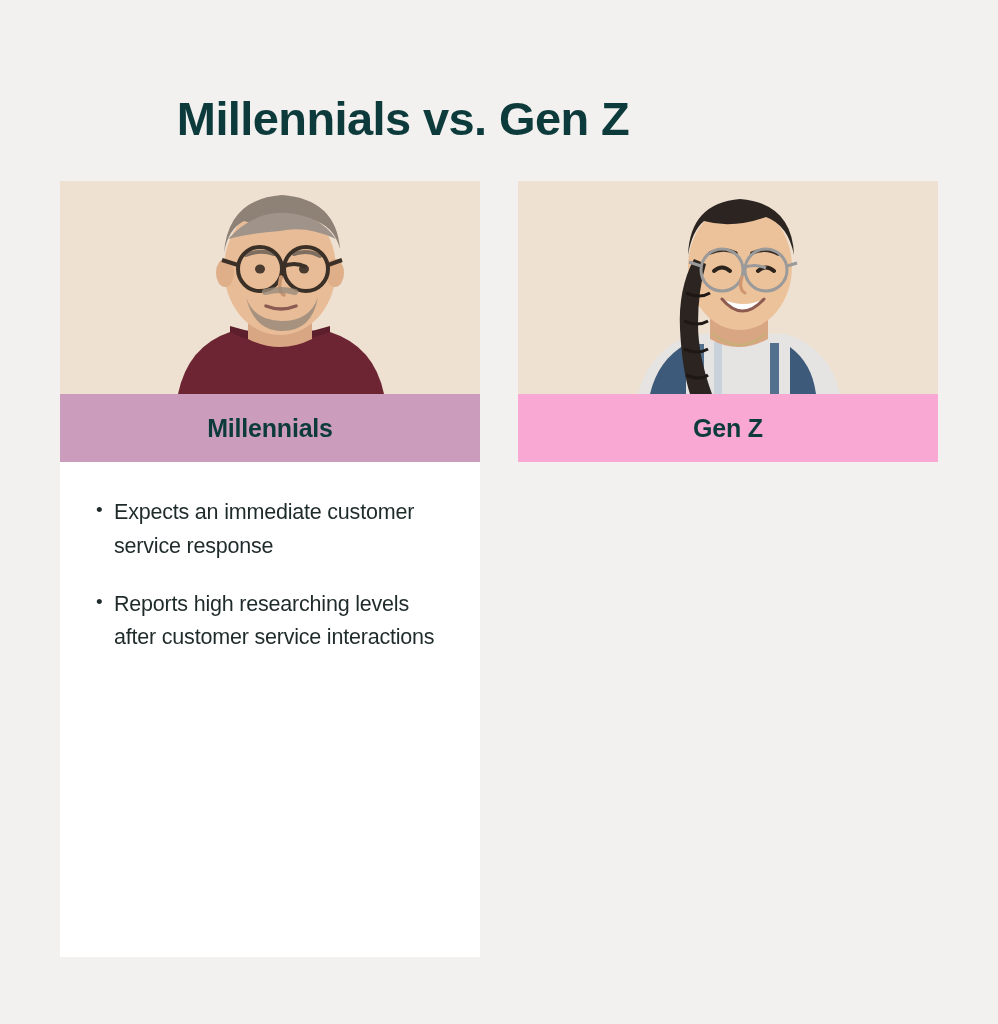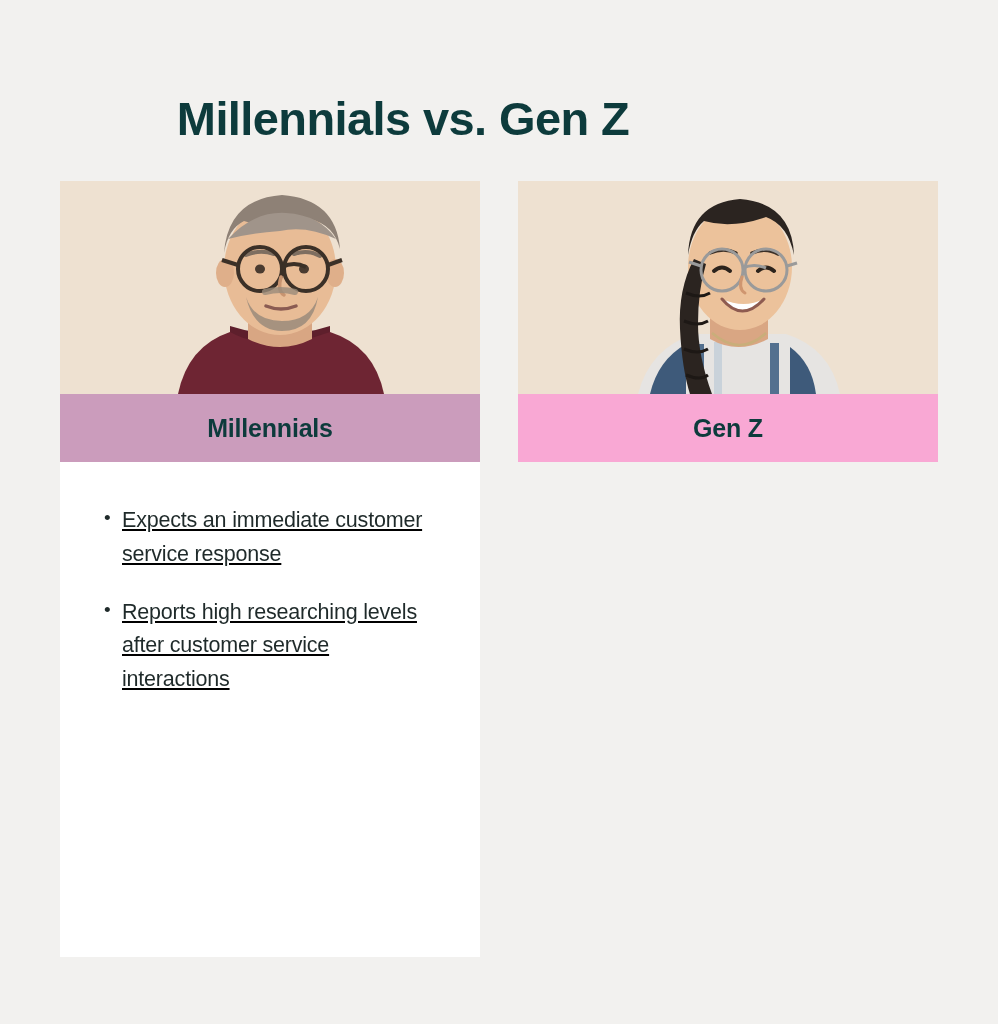--- a/index.html
+++ b/index.html
@@ -96,23 +96,22 @@
   
   .card-body {
     background: #FFFFFF;
     flex: 1;
     padding: 34px 34px 40px 36px;
     min-height: 495px;
     box-sizing: border-box;
   }
   .bullets {
     list-style: none;
-    margin: 8px;
+    margin: 0;
     padding: 0;
-    text-decoration: underline;
   }
   .bullets li {
     position: relative;
     padding-left: 18px;
     margin-bottom: 24px;
     font-size: 21.5px;
     line-height: 1.57;
     color: #1F2A2A;
     letter-spacing: -0.2px;
   }

